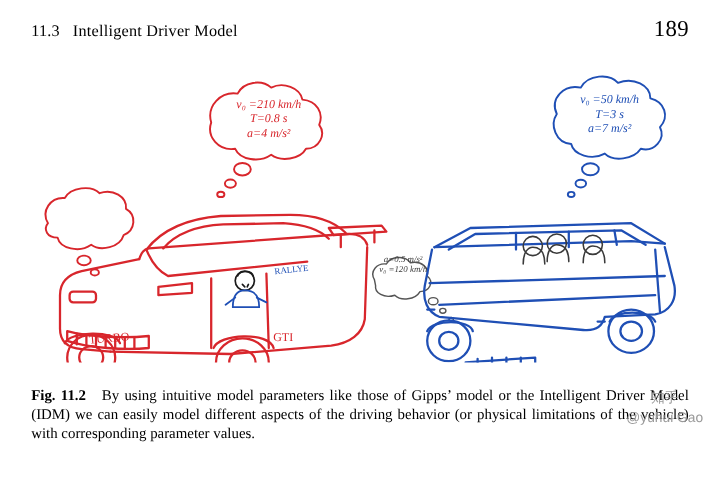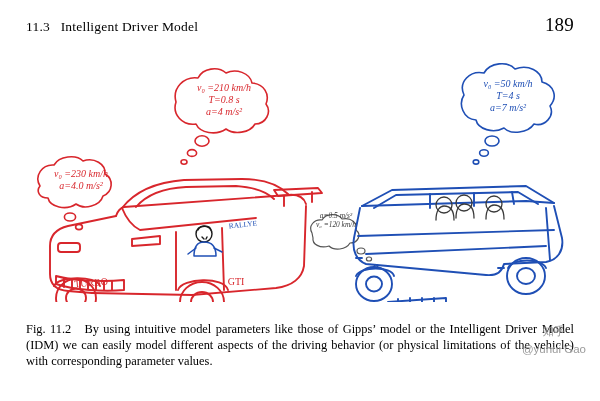--- a/index.html
+++ b/index.html
@@ -44,21 +44,21 @@
   .caption {
     position: absolute;
     left: 26px;
     right: 26px;
     top: 322px;
     font-size: 12.4px;
     line-height: 1.27;
     text-align: justify;
   }
   .caption b {
-    font-weight: normal;
+    font-weight: bold;
   }
   .watermark {
     position: absolute;
     right: 14px;
     bottom: 8px;
     font-size: 11.5px;
     color: #9a9a9a;
     font-family: Liberation Sans, sans-serif;
     display: flex;
     align-items: center;
@@ -221,34 +221,30 @@
           <circle cx="418" cy="165" r="8"></circle>
           <path d="M410,180 C410,170 414,166 418,166 C424,166 428,170 428,180"></path>
           <circle cx="438" cy="163" r="8"></circle>
           <path d="M430,178 C430,168 434,164 438,164 C444,164 448,168 448,178"></path>
           <circle cx="468" cy="164" r="8"></circle>
           <path d="M460,179 C460,169 464,165 468,165 C474,165 478,169 478,179"></path>
         </g>
       </g>
     </svg>
 
-    <div class="bubble-text bt-red sz13" style="left:12px; top:128px; width:86px;">
-      <div>v₀ =230 km/h</div>
-      <div>a=4.0 m/s²</div>
-    </div>
 
     <div class="bubble-text bt-red sz13" style="left:150px; top:42px; width:96px;">
       <div>v₀ =210 km/h</div>
       <div>T=0.8 s</div>
       <div>a=4 m/s²</div>
     </div>
 
     <div class="bubble-text bt-blue sz13" style="left:432px; top:38px; width:100px;">
       <div>v₀ =50 km/h</div>
-      <div>T=4 s</div>
+      <div>T=3 s</div>
       <div>a=7 m/s²</div>
     </div>
 
     <div class="bubble-text bt-gray sz8" style="left:284px; top:172px; width:52px;font-family:Liberation Serif, serif;">
       <div>a=0.5 m/s²</div>
       <div>v₀ =120 km/h</div>
     </div>
 
     <div class="bubble-text bt-blue sz8" style="left:200px; top:181px; width:34px; transform:rotate(-6deg); font-style:normal;">RALLYE</div>
     <div class="bubble-text bt-red sz11" style="left:40px; top:237px; width:50px; transform:rotate(-5deg); font-style:normal;">TURBO</div>

